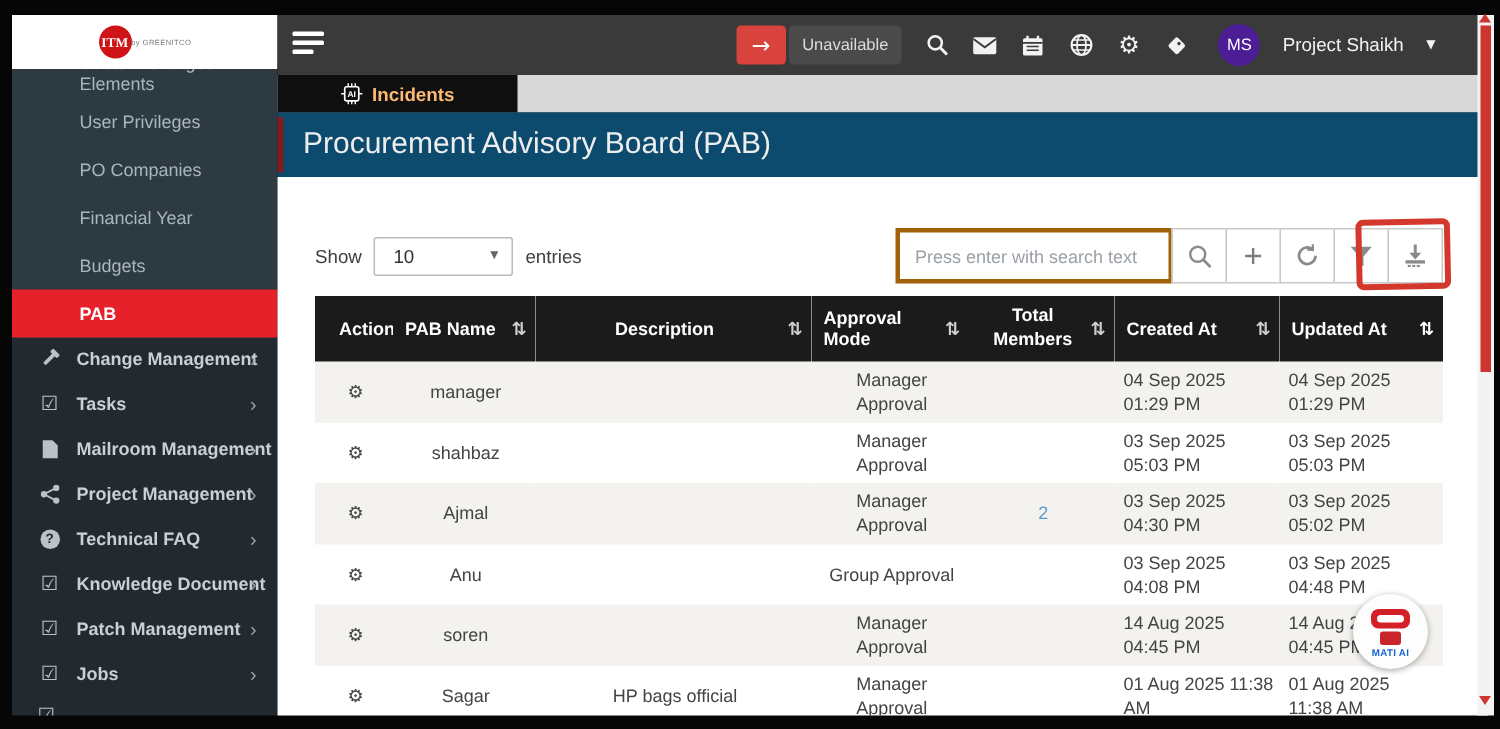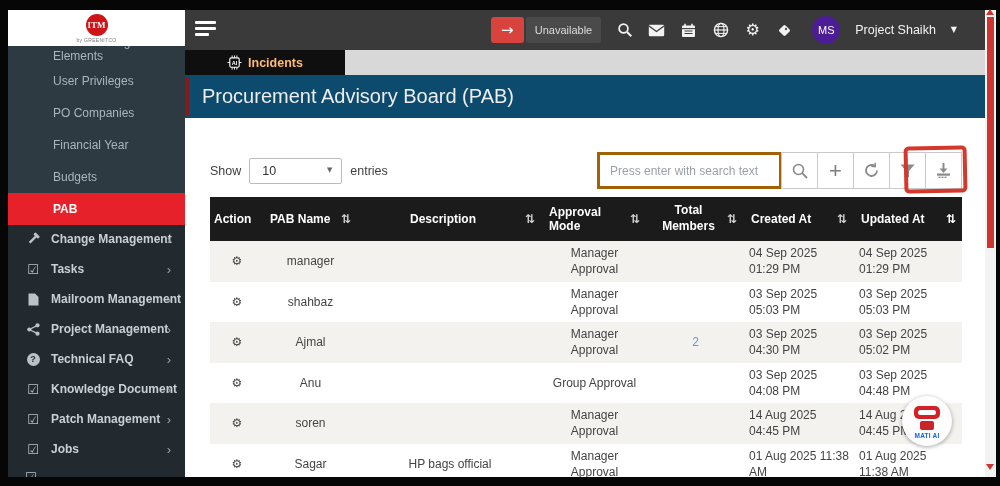--- a/index.html
+++ b/index.html
@@ -4,21 +4,21 @@
 <style>
   * { margin:0; padding:0; box-sizing:border-box; }
   html,body { width:1000px; height:486px; overflow:hidden; }
   body { font-family:"Liberation Sans", sans-serif; background:#060606; }
   .uicon { font-family:"DejaVu Sans", sans-serif; line-height:1; }
 
   .frame { position:relative; width:1000px; height:486px; background:#060606; }
 
   
   .logo-box { position:absolute; left:8px; top:10px; width:177px; height:36px; background:#fff;
-              display:flex; flex-direction:column; align-items:center; justify-content:center; }
+              display:flex; flex-direction:row; align-items:center; justify-content:center; }
   .logo-circle { width:22px; height:22px; border-radius:50%; background:#cf1418; color:#fff;
                  display:flex; align-items:center; justify-content:center;
                  font-family:"Liberation Serif", serif; font-weight:bold; font-size:9px; }
   .logo-tagline { font-size:5px; color:#7a7a7a; margin-top:1px; letter-spacing:.3px; }
 
   
   .navbar { position:absolute; left:185px; top:10px; width:807px; height:40px; background:#3a3a3a; }
   .hamburger { position:absolute; left:10px; top:11px; width:30px; height:18px; cursor:pointer; }
   .hamburger span { display:block; height:2.5px; background:#fff; border-radius:1px; margin-bottom:3.5px; }
   .hamburger span:nth-child(1){ width:21px; } .hamburger span:nth-child(2){ width:21px; } .hamburger span:nth-child(3){ width:14px; }
@@ -342,21 +342,21 @@
         <col class="c-action">
           <col class="c-name">
           <col class="c-desc">
           <col class="c-mode">
           <col class="c-mem">
           <col class="c-crt">
           <col class="c-upd">
       </colgroup>
       <thead>
         <tr>
-          <th class="al" style="padding-left:4px;">Action</th>
+          <th class="al" style="padding-left:16px;">Action</th>
           <th class="al"><span>PAB Name</span><span class="sort uicon">⇅</span></th>
           <th class="ac"><span>Description</span><span class="sort uicon">⇅</span></th>
           <th class="al"><span>Approval Mode</span><span class="sort uicon">⇅</span></th>
           <th class="ac">
               <div style="width:58px;margin:0 auto;line-height:1.3;">Total Members</div>
               <span class="sort uicon">⇅</span>
             </th>
           <th class="al"><span>Created At</span><span class="sort uicon">⇅</span></th>
           <th class="al"><span>Updated At</span><span class="sort uicon active">⇅</span></th>
         </tr>

